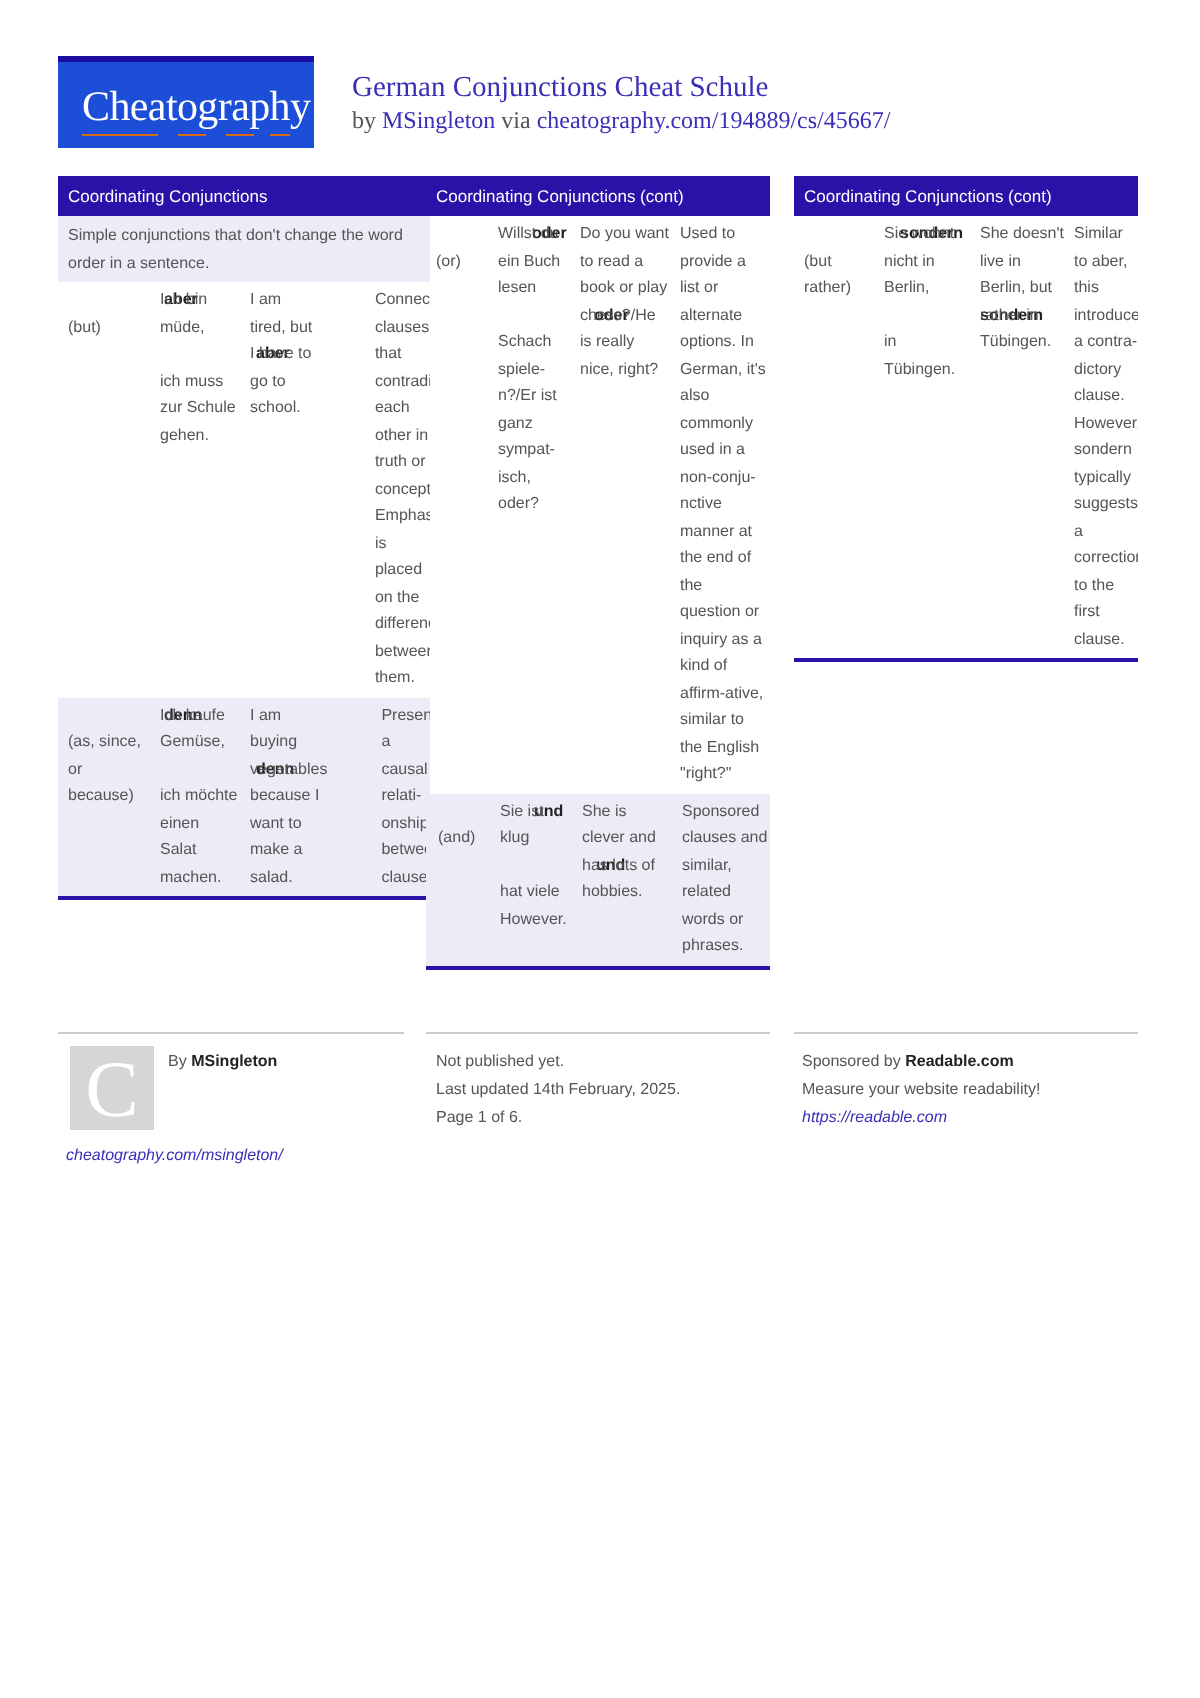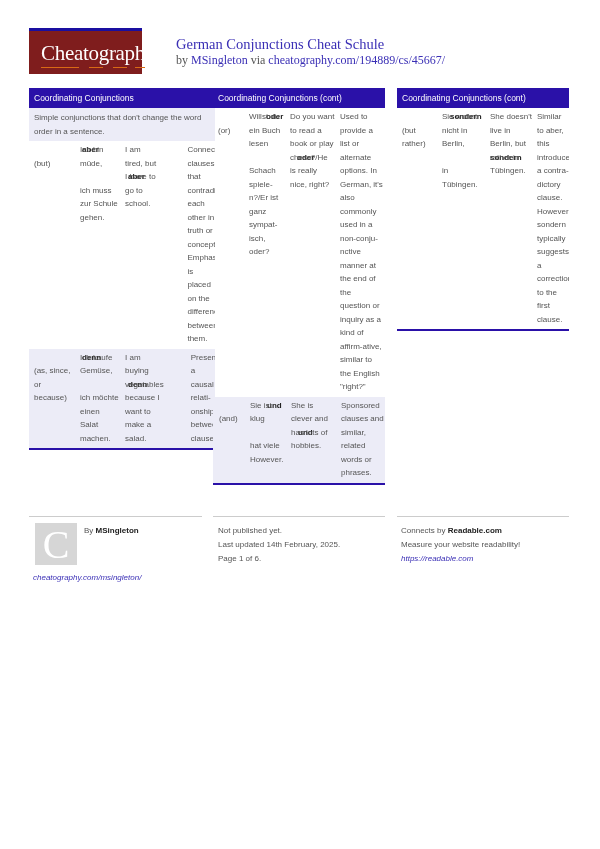--- a/index.html
+++ b/index.html
@@ -1,17 +1,17 @@
 <!DOCTYPE html>
 <html><head>
 <meta charset="utf-8">
 <style>
   * { box-sizing: border-box; margin: 0; padding: 0; }
   body { width: 600px; height: 849px; background: #ffffff; position: relative; overflow: hidden; font-family: "Liberation Sans", sans-serif; color: #444; }
-  .logo { position: absolute; left: 29px; top: 28px; width: 113px; height: 46px; background: #7f1d1d; border-top: 3px solid #1a0fa0; }
+  .logo { position: absolute; left: 29px; top: 28px; width: 128px; height: 46px; background: #1d4ed8; border-top: 3px solid #1a0fa0; }
   .logo span { position: absolute; left: 12px; top: 10px; font-family: "Liberation Serif", serif; font-size: 21px; color: #fff; letter-spacing: -0.3px; }
   .logo .ul { position: absolute; height: 1px; background: #d86a15; top: 36px; }
   .title { position: absolute; left: 176px; top: 36px; font-family: "Liberation Serif", serif; font-size: 14.5px; color: #3a2fb5; }
   .byline { position: absolute; left: 176px; top: 53px; font-family: "Liberation Serif", serif; font-size: 12px; color: #555; }
   .byline a { color: #3a2fb5; text-decoration: none; }
   .col { position: absolute; top: 88px; width: 186px; }
   .col-header { background: #2a11a8; color: #fff; font-size: 8.5px; height: 20px; line-height: 20px; padding-left: 5px; }
   .desc { background: #ececf7; font-size: 8px; line-height: 13.5px; padding: 3px 7px 3px 5px; color: #555; }
   .row { display: flex; font-size: 8px; line-height: 13.5px; color: #555; padding: 2px 0 3px 0; }
   .row.alt { background: #ececf7; justify-content: center; }
@@ -94,16 +94,16 @@
 <div class="fs" style="left:84px;top:524px">
   <span>By</span> <b>MSingleton</b>
 </div>
 <div class="fs flink" style="left:33px;top:571px">cheatography.com/msingleton/</div>
 
 <div class="fs" style="left:218px;top:524px">Not published yet.</div>
 <div class="fs" style="left:218px;top:538px">Last updated 14th February, 2025.</div>
 <div class="fs" style="left:218px;top:552px">Page 1 of 6.</div>
 
 <div class="fs" style="left:401px;top:524px">
-  <span>Connects by</span> <b>Readable.com</b>
+  <span>Sponsored by</span> <b>Readable.com</b>
 </div>
 <div class="fs" style="left:401px;top:538px">Measure your website readability!</div>
 <div class="fs flink" style="left:401px;top:552px">https://readable.com</div>
 
 </body></html>

